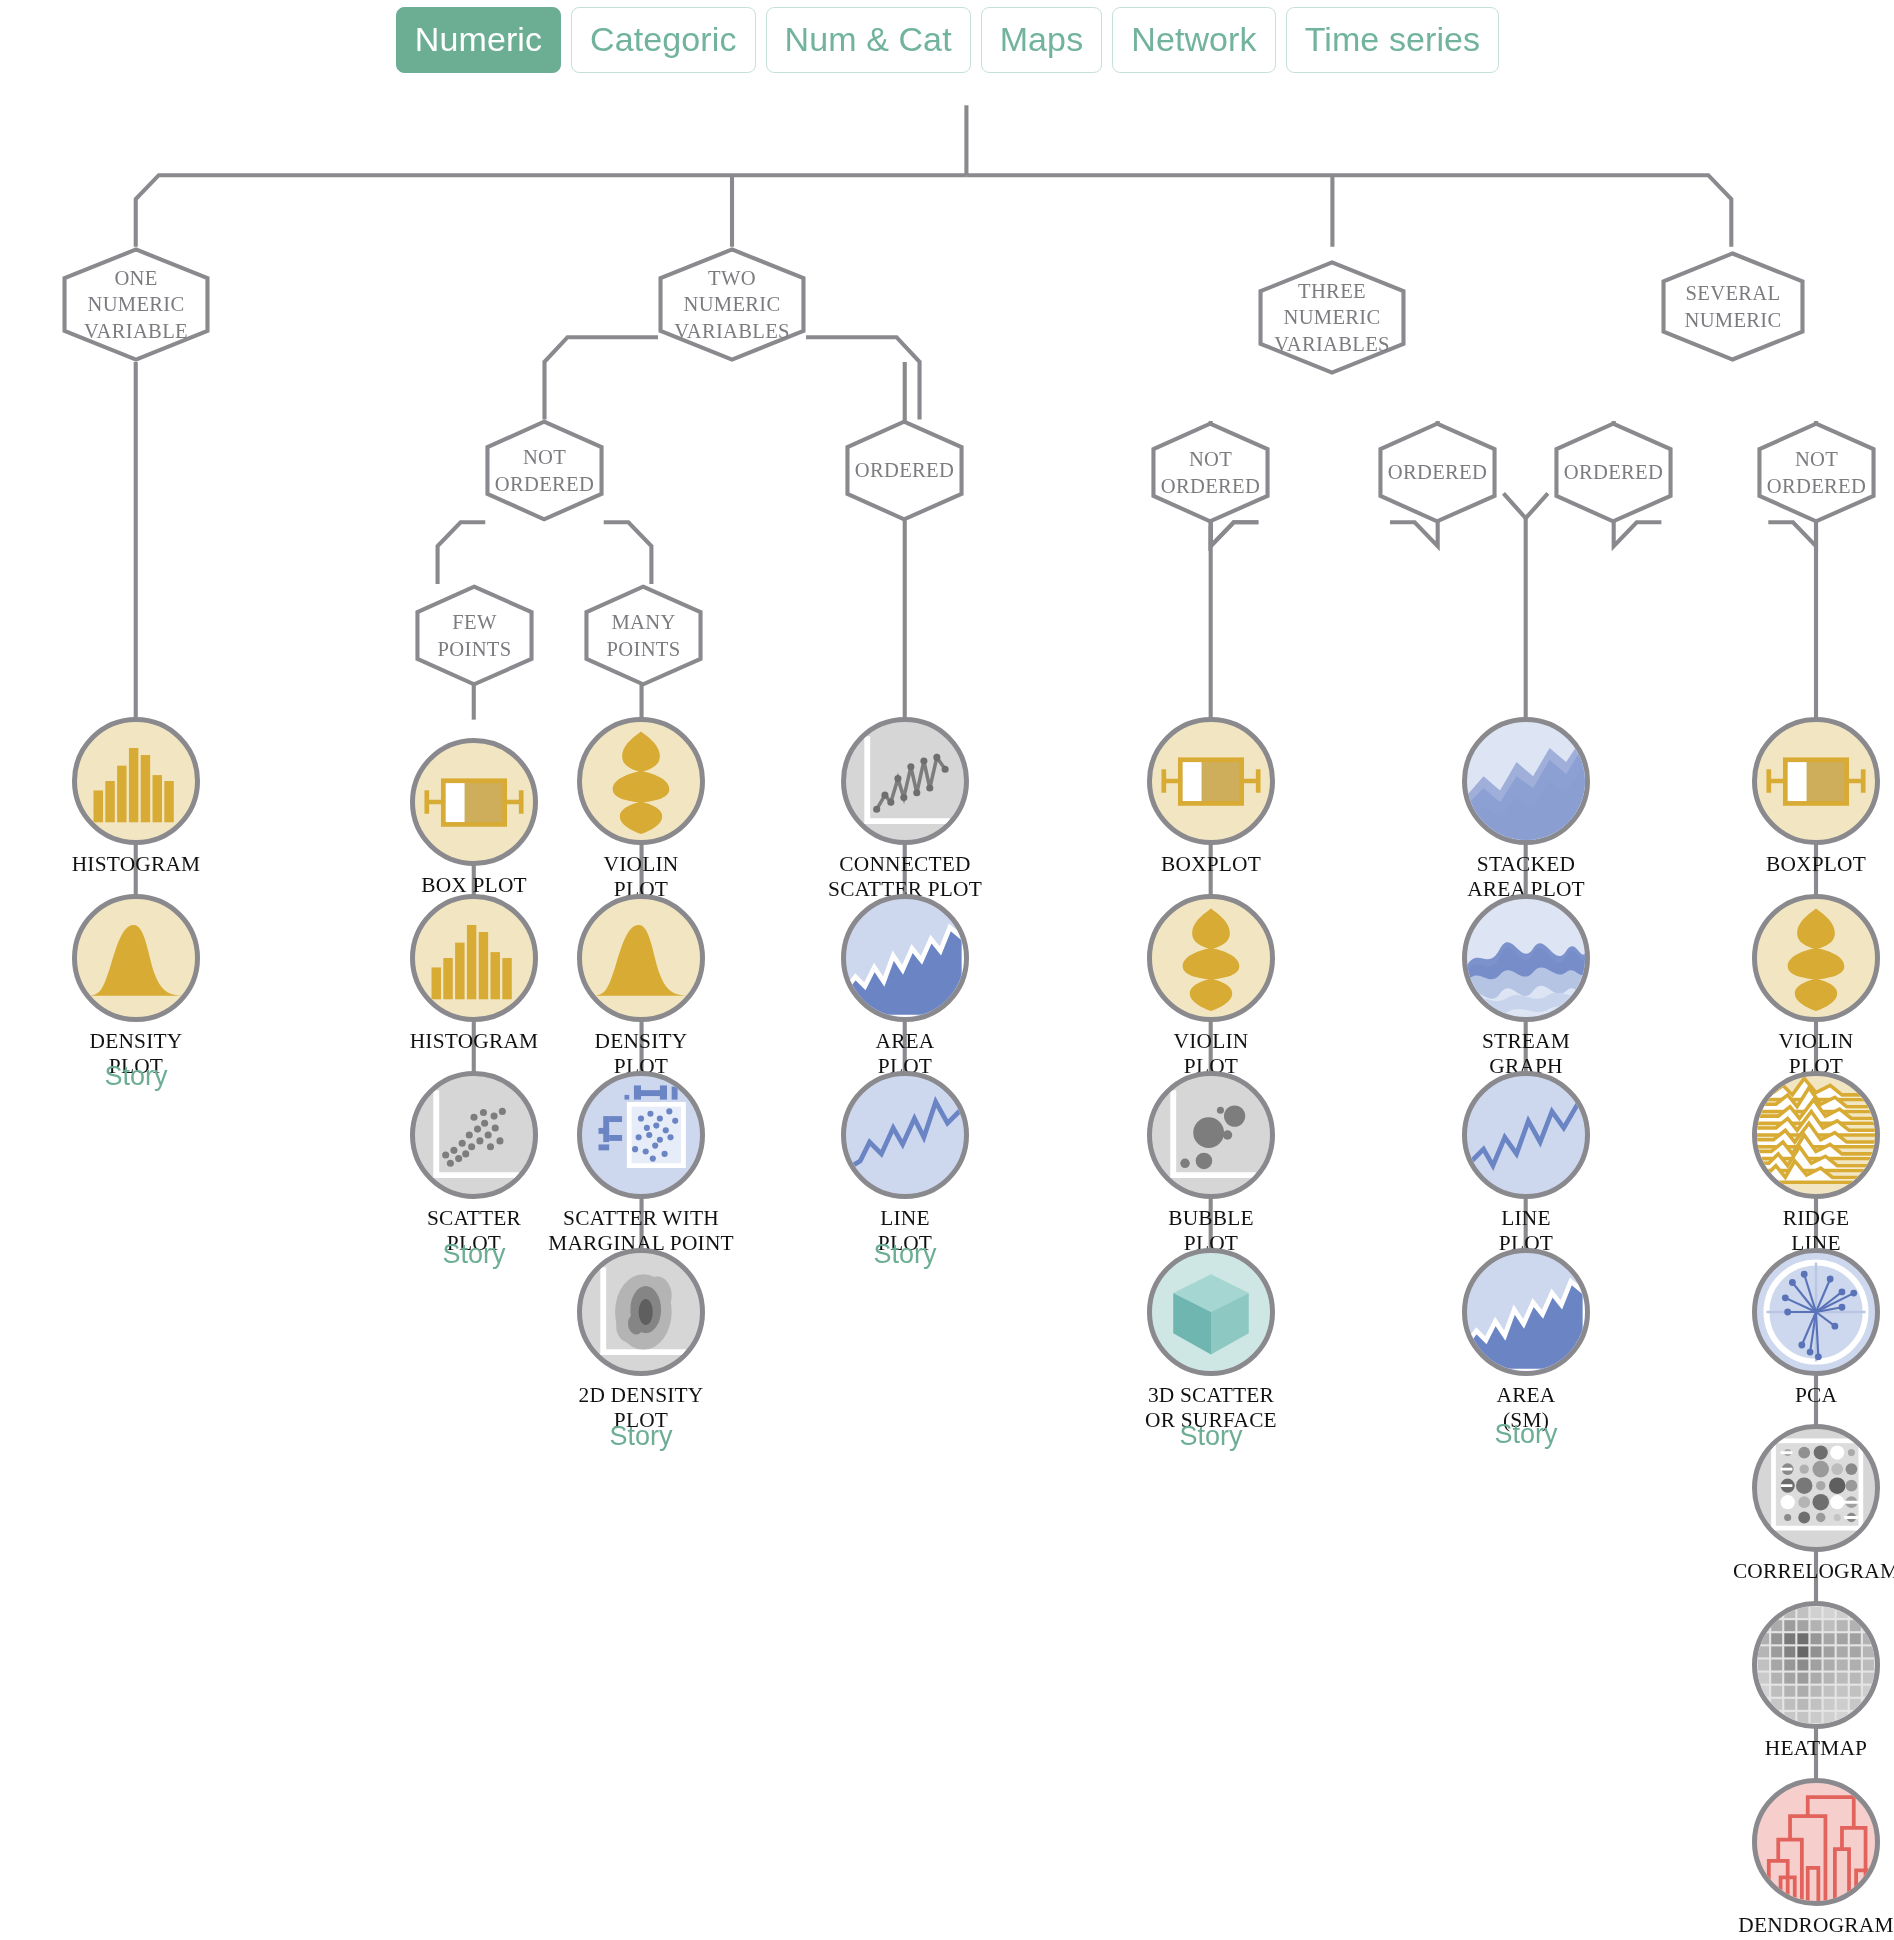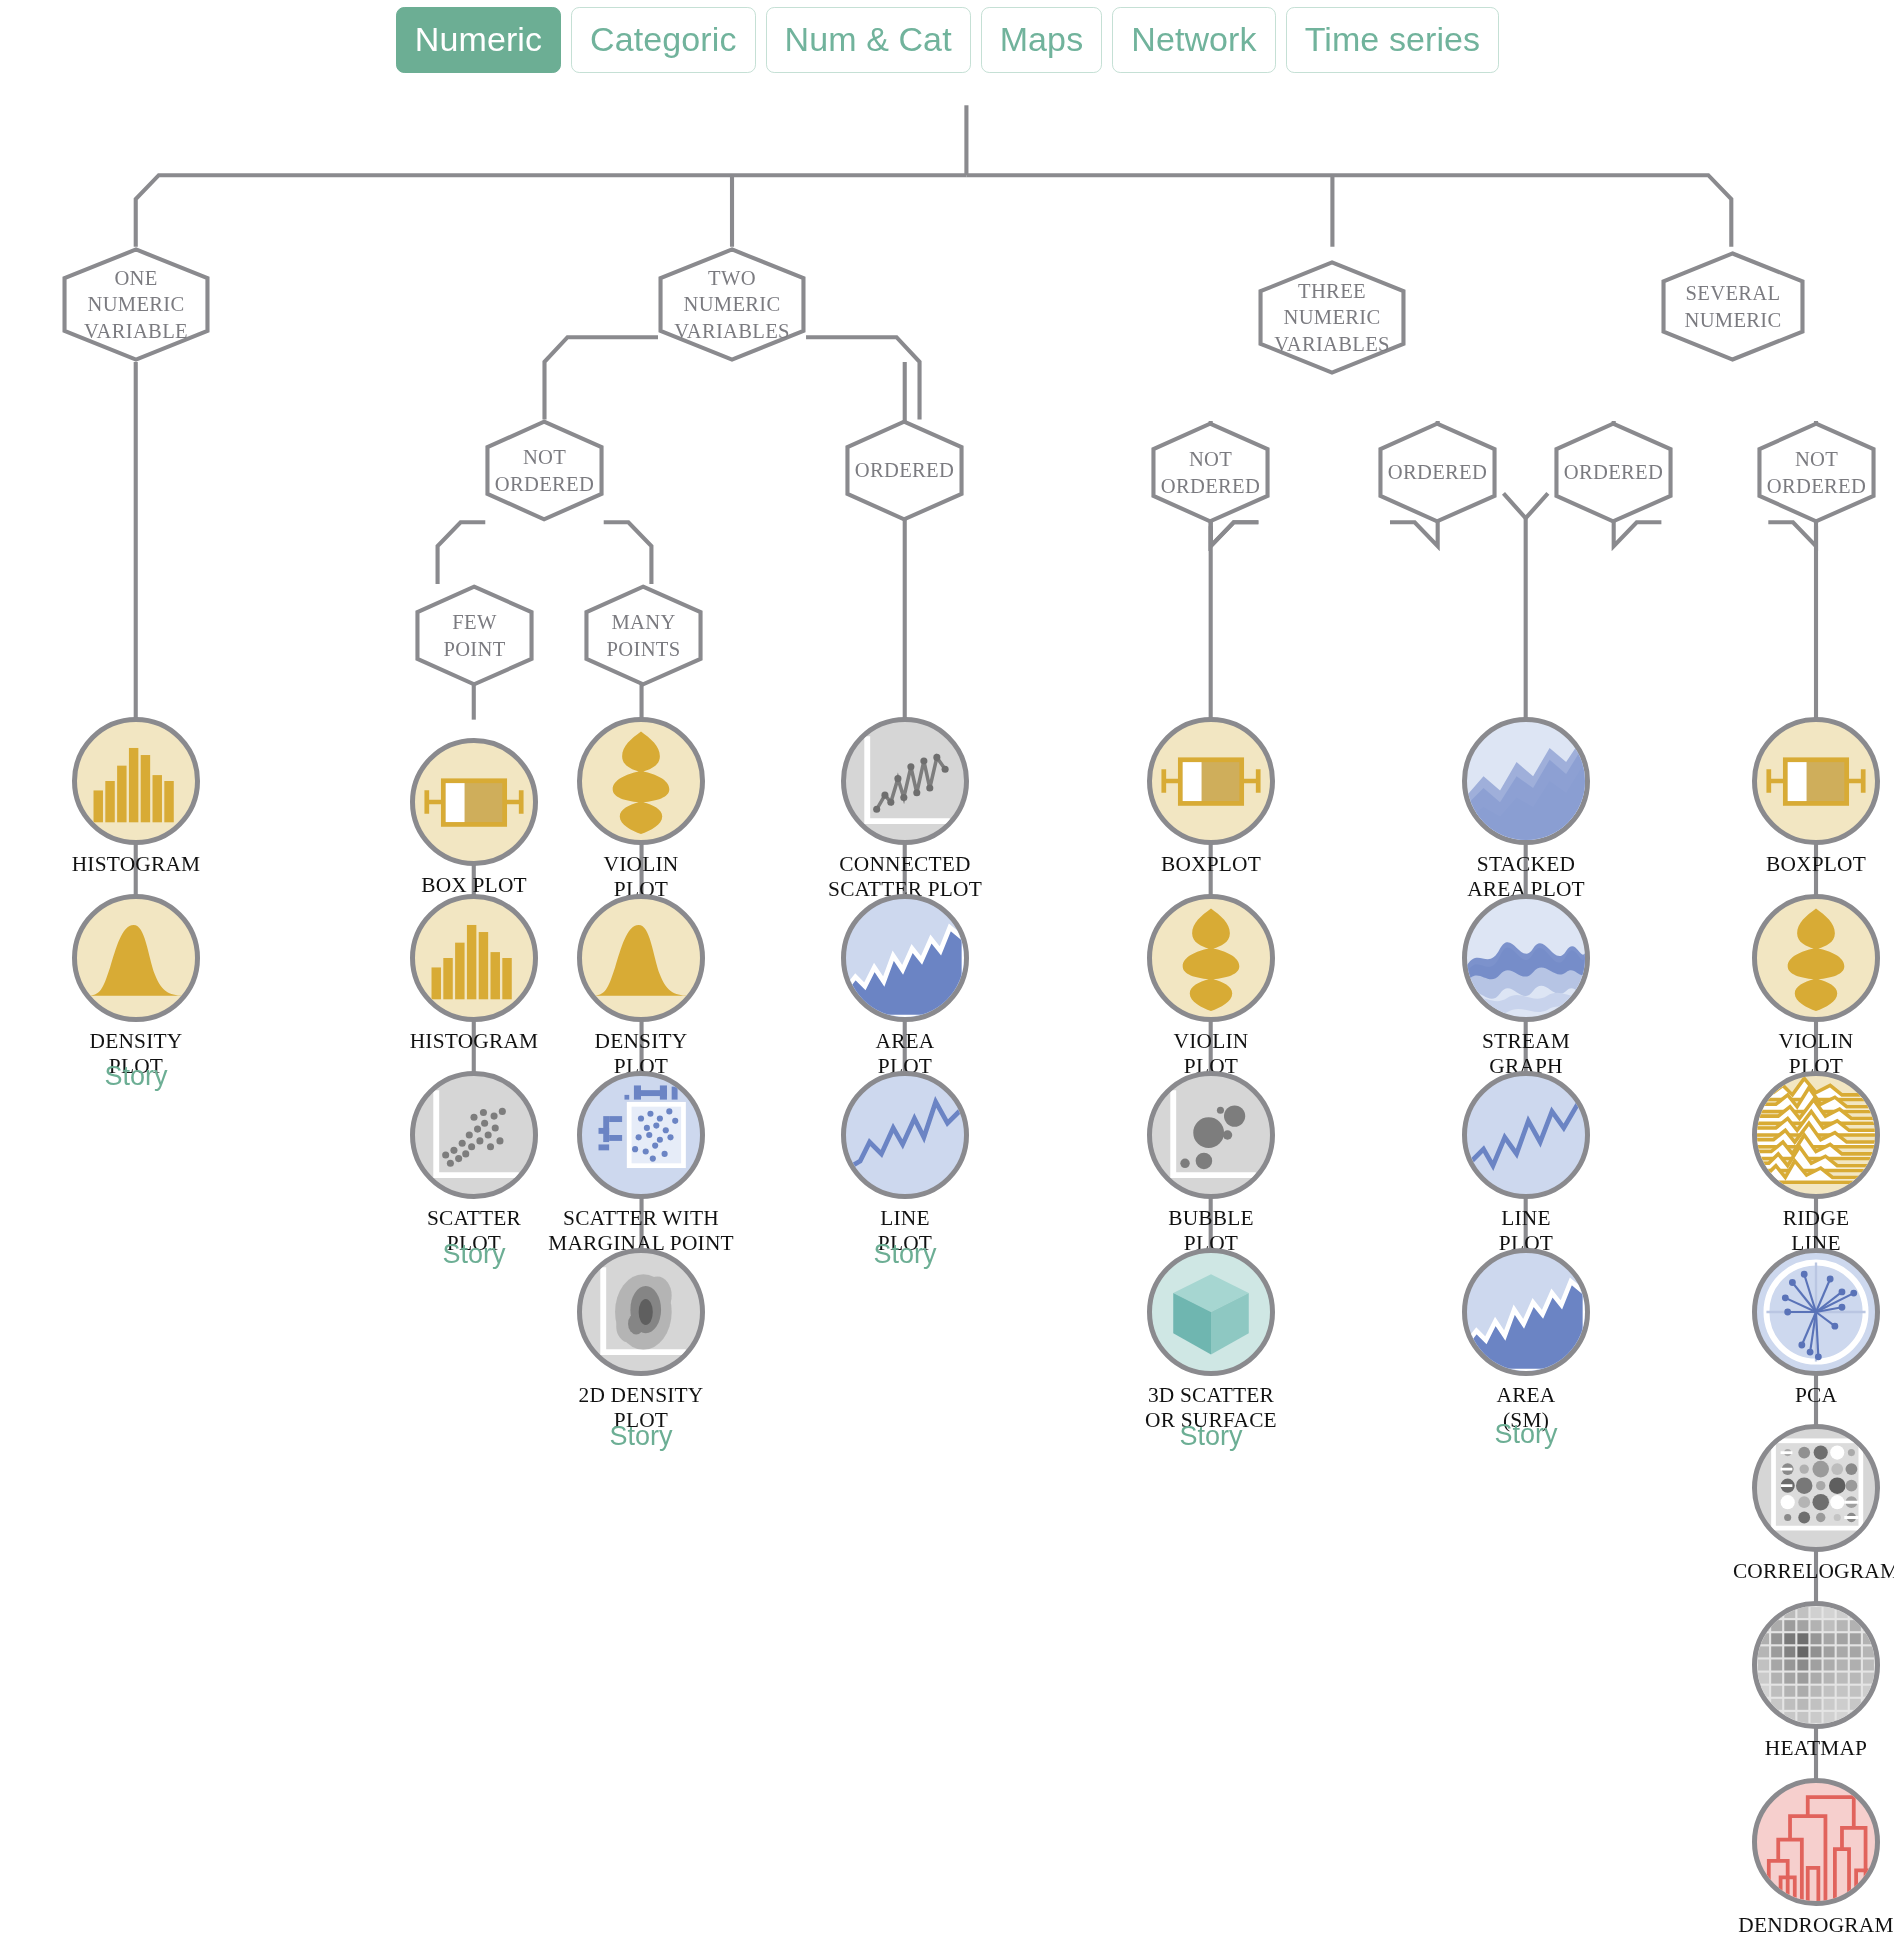--- a/index.html
+++ b/index.html
@@ -156,21 +156,21 @@
       <polygon points="72,3 142,34 142,91 72,122 3,91 3,34" fill="#ffffff" stroke="#8a8a8e" stroke-width="5"></polygon>
     </svg>
   <div class="htxt" style="white-space:pre-line">ORDERED</div>
 </div>
 
 <div class="hex" style="left:415px;top:584px;width:119px;height:103px;">
   <svg width="119" height="103" viewBox="0 0 145 125">
       <polygon points="72,3 142,34 142,91 72,122 3,91 3,34" fill="#ffffff" stroke="#8a8a8e" stroke-width="5"></polygon>
     </svg>
   <div class="htxt" style="white-space:pre-line">FEW
-POINT</div>
+POINTS</div>
 </div>
 
 <div class="hex" style="left:584px;top:584px;width:119px;height:103px;">
   <svg width="119" height="103" viewBox="0 0 145 125">
       <polygon points="72,3 142,34 142,91 72,122 3,91 3,34" fill="#ffffff" stroke="#8a8a8e" stroke-width="5"></polygon>
     </svg>
   <div class="htxt" style="white-space:pre-line">MANY
 POINTS</div>
 </div>
 

